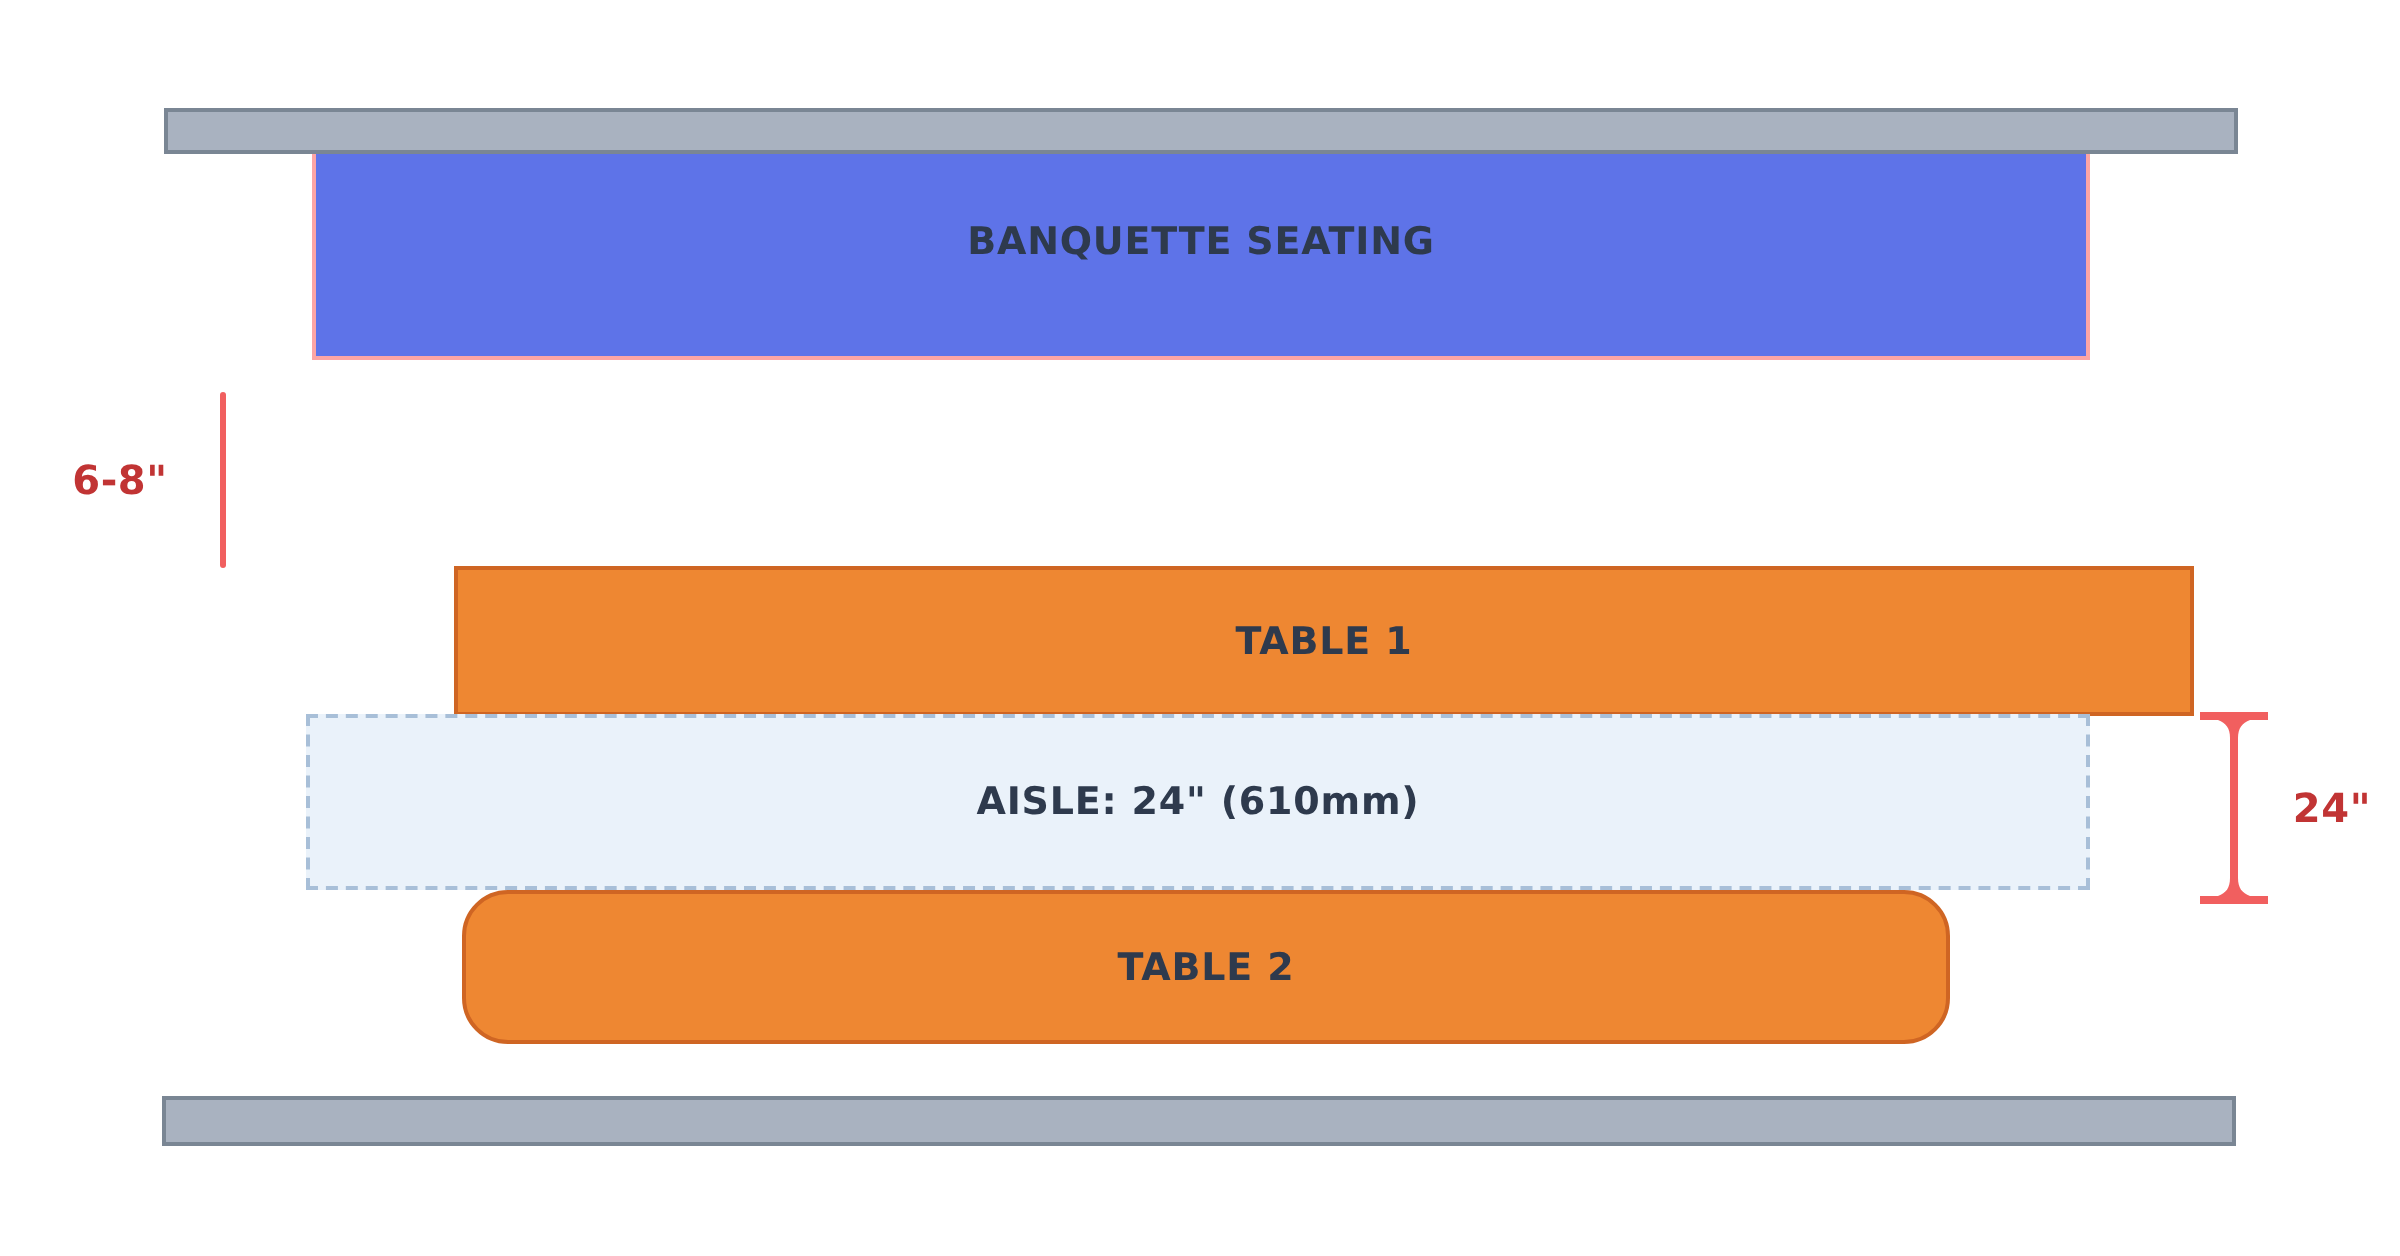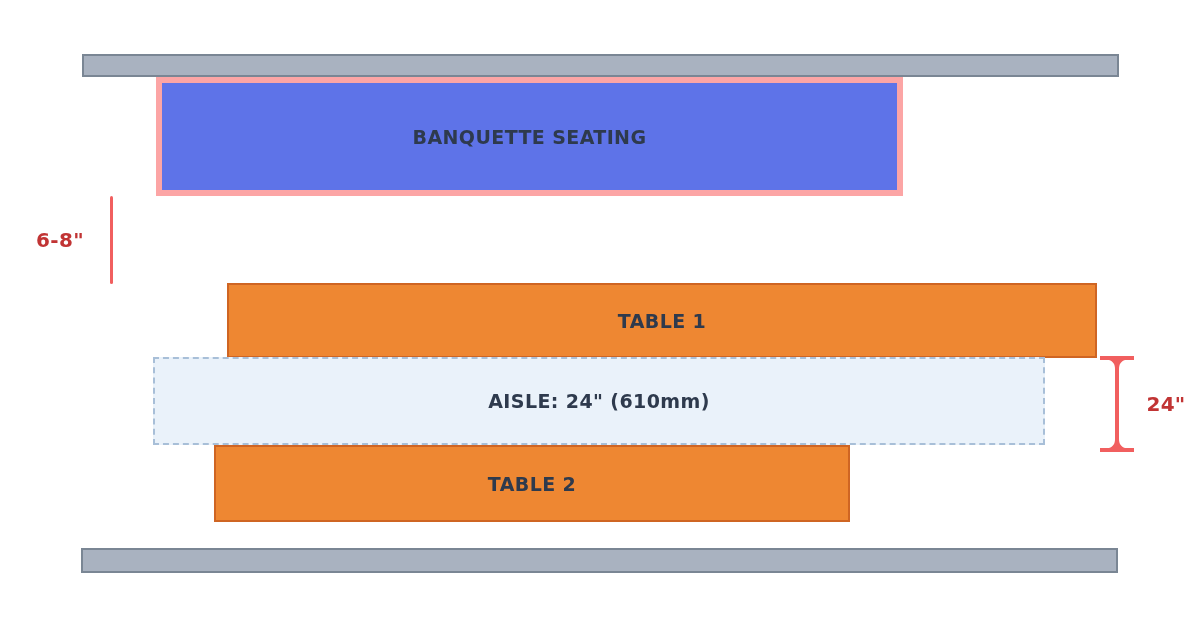--- a/index.html
+++ b/index.html
@@ -30,32 +30,32 @@
     white-space: nowrap;
   }
   .wall {
     background: #A9B2C0;
     border: 2px solid #7A8694;
   }
   #wall-top    { left: 82px;  top: 54px;  width: 1037px; height: 23px; z-index: 4; }
   #wall-bottom { left: 81px;  top: 548px; width: 1037px; height: 25px; z-index: 4; }
 
   #banquette {
-    left: 156px; top: 77px; width: 747px; height: 119px;
+    left: 156px; top: 61px; width: 889px; height: 119px;
     background: #5E73E8;
-    border: 6px solid #fca5a5;
+    border: 2px solid #fca5a5;
     z-index: 2;
   }
   .table {
     background: #EE8732;
     border: 2px solid #CF6523;
     z-index: 2;
   }
   #table-1 { left: 227px; top: 283px; width: 870px; height: 75px; }
-  #table-2 { left: 214px; top: 445px; width: 636px; height: 77px; }
+  #table-2 { left: 231px; top: 445px; width: 744px; height: 77px; border-radius: 23px; }
 
   #aisle {
     left: 153px; top: 357px; width: 892px; height: 88px;
     background: #EAF2FA;
     border: 2px dashed #A8BFD8;
     z-index: 3;
   }
 
   .dim-label {
     position: absolute;

